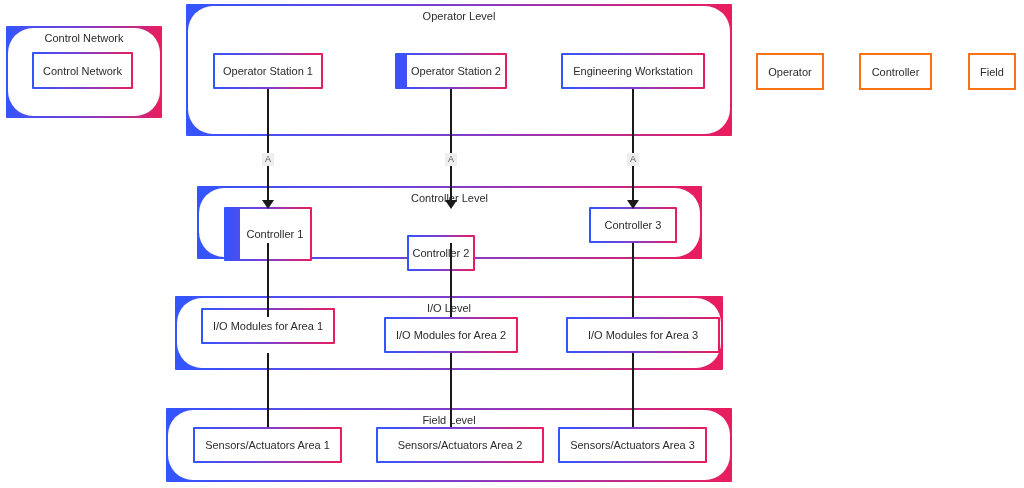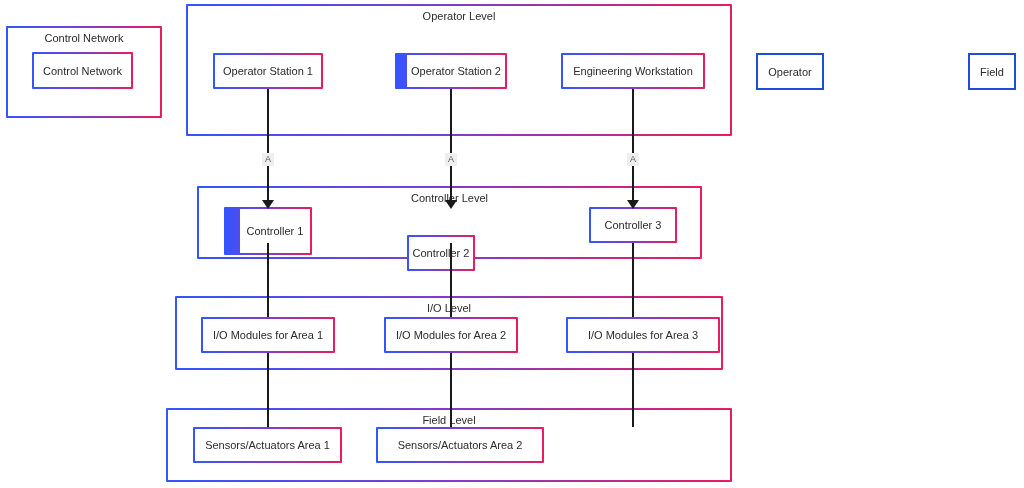--- a/index.html
+++ b/index.html
@@ -32,20 +32,21 @@
     width: 100%;
     height: 100%;
     background: #ffffff;
     box-sizing: border-box;
     position: relative;
   }
 
   
   .lane .inner {
     display: block;
+    border-radius: 25px;
   }
   .lane-title {
     position: absolute;
     left: 0;
     right: 0;
     top: 3px;
     text-align: center;
     font-size: 11px;
     color: #2b2b2b;
     line-height: 14px;
@@ -65,21 +66,21 @@
     line-height: 14px;
     white-space: nowrap;
     text-align: center;
   }
 
   
   .legend-box {
     position: absolute;
     box-sizing: border-box;
     background: #ffffff;
-    border: 2px solid #1d4ed8;
+    border: 2px solid #f97316;
     display: flex;
     align-items: center;
     justify-content: center;
   }
   .legend-box .node-label { font-size: 11px; }
 
   
   .conn {
     position: absolute;
     width: 2px;
@@ -140,42 +141,42 @@
     <div class="inner">
       <span class="node-label">Engineering Workstation</span>
     </div>
   </div>
 
   <div class="gbox lane" style="left:197px; top:186px; width:505px; height:73px;">
     <div class="inner">
       <div class="lane-title">Controller Level</div>
     </div>
   </div>
-  <div class="gbox node" style="left:224px; top:207px; width:88px; height:48px;padding-left:16px;">
+  <div class="gbox node" style="left:224px; top:207px; width:88px; height:54px;padding-left:16px;">
     <div class="inner">
       <span class="node-label">Controller 1</span>
     </div>
   </div>
   <div class="gbox node" style="left:407px; top:207px; width:68px; height:36px;margin-top:28px;">
     <div class="inner">
       <span class="node-label">Controller 2</span>
     </div>
   </div>
   <div class="gbox node" style="left:589px; top:207px; width:88px; height:36px;">
     <div class="inner">
       <span class="node-label">Controller 3</span>
     </div>
   </div>
 
   <div class="gbox lane" style="left:175px; top:296px; width:548px; height:74px;">
     <div class="inner">
       <div class="lane-title">I/O Level</div>
     </div>
   </div>
-  <div class="gbox node" style="left:201px; top:317px; width:134px; height:36px;">
+  <div class="gbox node" style="left:201px; top:308px; width:134px; height:36px;">
     <div class="inner">
       <span class="node-label">I/O Modules for Area 1</span>
     </div>
   </div>
   <div class="gbox node" style="left:384px; top:317px; width:134px; height:36px;">
     <div class="inner">
       <span class="node-label">I/O Modules for Area 2</span>
     </div>
   </div>
   <div class="gbox node" style="left:566px; top:317px; width:154px; height:36px;">
@@ -190,20 +191,25 @@
     </div>
   </div>
   <div class="gbox node" style="left:193px; top:427px; width:149px; height:36px;">
     <div class="inner">
       <span class="node-label">Sensors/Actuators Area 1</span>
     </div>
   </div>
   <div class="gbox node" style="left:376px; top:427px; width:168px; height:36px;">
     <div class="inner">
       <span class="node-label">Sensors/Actuators Area 2</span>
+    </div>
+  </div>
+  <div class="gbox node" style="left:558px; top:427px; width:149px; height:36px;">
+    <div class="inner">
+      <span class="node-label">Sensors/Actuators Area 3</span>
     </div>
   </div>
 
   <div class="conn" style="left:267px; top:89px; height:114px;"></div>
   <div class="arrowhead" style="left:262px; top:200px;"></div>
   <div class="edge-label" style="left:268px; top:153px;">A</div>
 
   <div class="conn" style="left:267px; top:243px; height:74px;"></div>
   <div class="conn" style="left:267px; top:353px; height:74px;"></div>
 
@@ -217,17 +223,20 @@
   <div class="conn" style="left:632px; top:89px; height:114px;"></div>
   <div class="arrowhead" style="left:627px; top:200px;"></div>
   <div class="edge-label" style="left:633px; top:153px;">A</div>
 
   <div class="conn" style="left:632px; top:243px; height:74px;"></div>
   <div class="conn" style="left:632px; top:353px; height:74px;"></div>
 
   <div class="legend-box" style="left:756px; top:53px; width:68px; height:37px;">
     <span class="node-label">Operator</span>
   </div>
+  <div class="legend-box" style="left:859px; top:53px; width:73px; height:37px;">
+    <span class="node-label">Controller</span>
+  </div>
   <div class="legend-box" style="left:968px; top:53px; width:48px; height:37px;">
     <span class="node-label">Field</span>
   </div>
 
 </div>
 
 </body></html>

